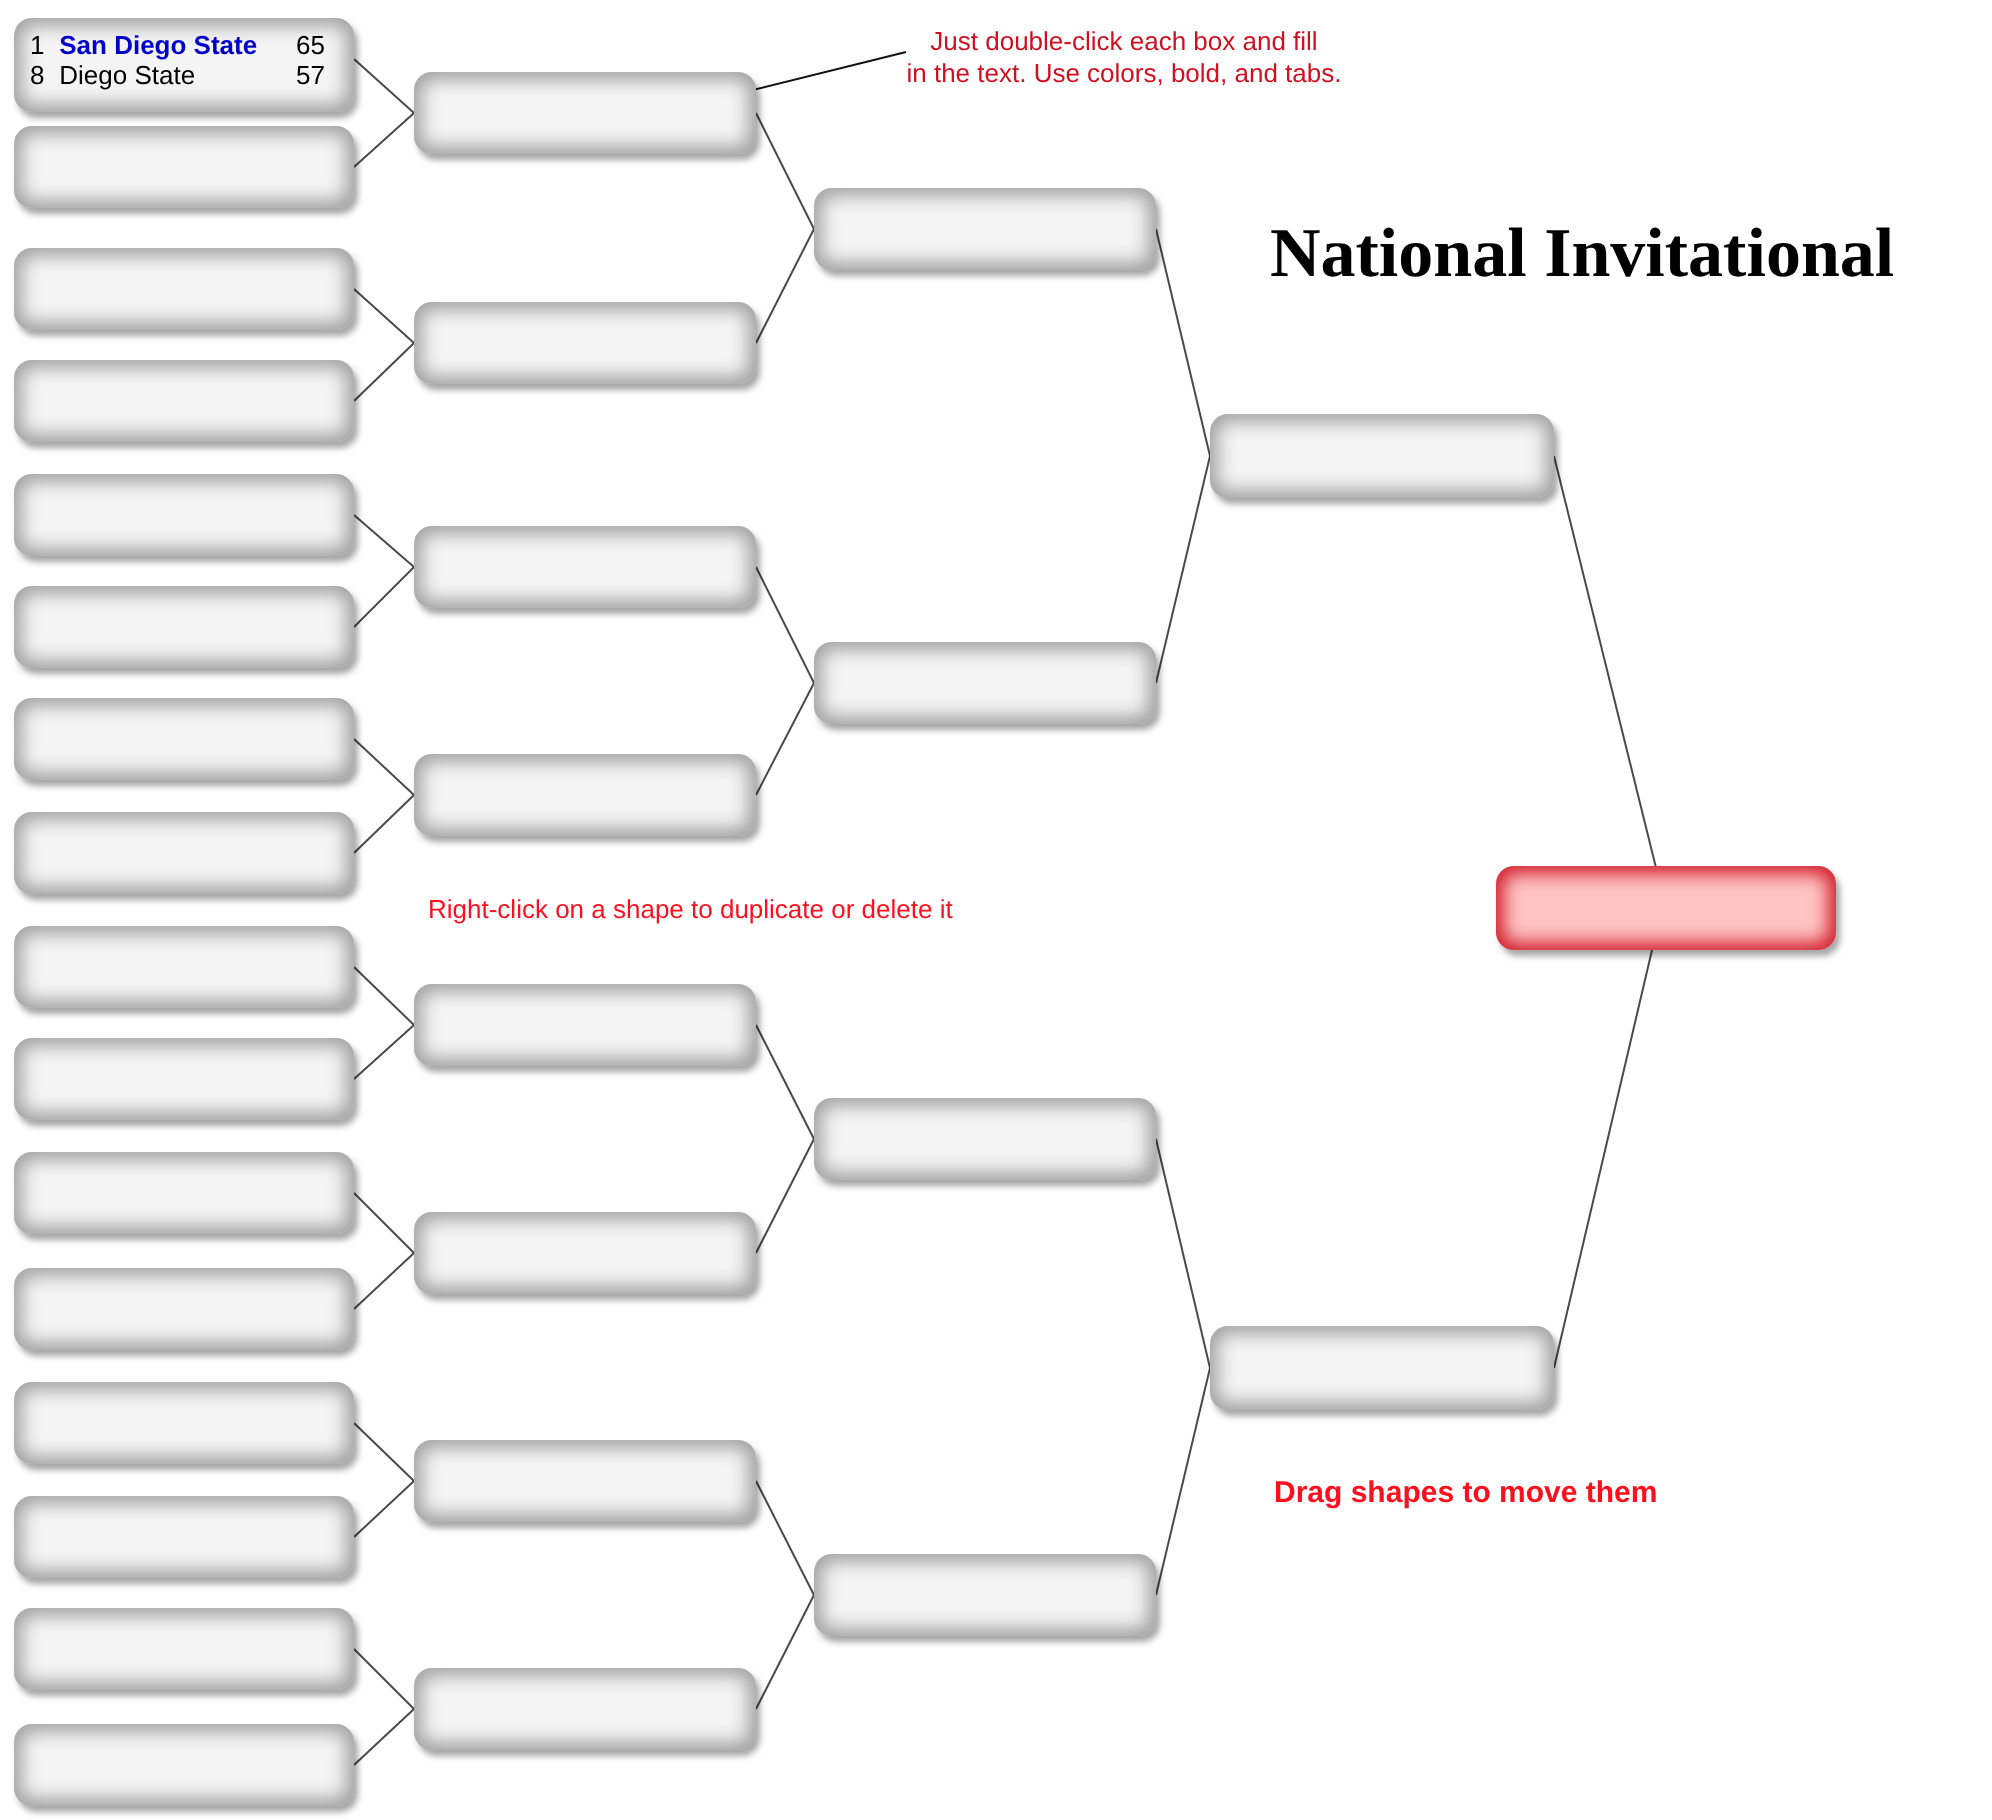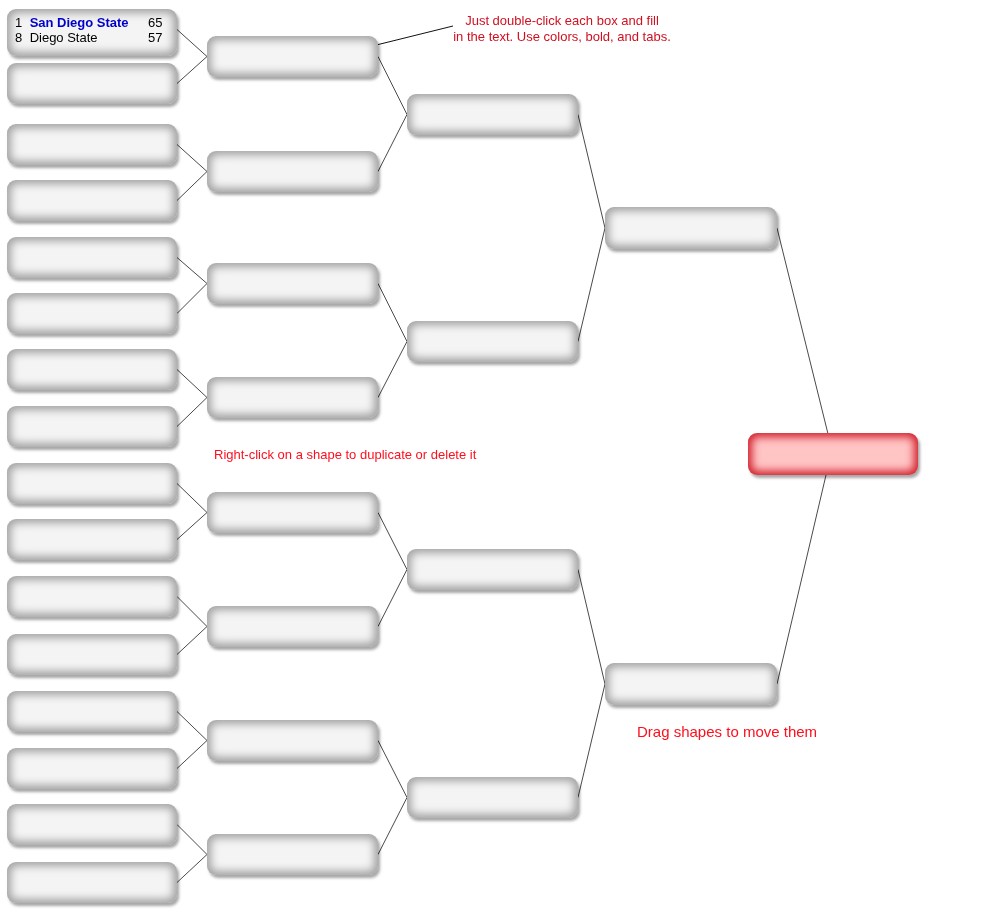--- a/index.html
+++ b/index.html
@@ -23,21 +23,21 @@
   }
   .scorebox{padding-top:6px;font-size:13px;line-height:15px;color:#000;}
   .team-row{position:relative;height:15px;padding-left:8px;white-space:nowrap;}
   .seed{display:inline-block;min-width:11px;}
   .tname{color:#000;}
   .tname.winner{font-weight:bold;color:#0000cc;}
   .score{position:absolute;left:109px;top:0;margin-left:32px;}
   .note{position:absolute;font-size:13px;line-height:16px;}
   .note-top{left:438px;top:13px;width:248px;text-align:center;color:#d01020;}
   .note-mid{left:214px;top:447px;color:#ff0f1e;}
-  .note-bottom{left:637px;top:724px;color:#ff0f1e;font-size:15px;}
+  .note-bottom{left:637px;top:739px;color:#ff0f1e;font-size:15px;font-weight:bold;}
   .title{
     position:absolute;left:635px;top:107px;
     font-family:"Liberation Serif",serif;font-weight:bold;font-size:35px;color:#000;
     white-space:nowrap;letter-spacing:0px;
   }
 </style>
 </head>
 <body>
 
 <div id="canvas">
@@ -129,20 +129,21 @@
   <div class="node r3" style="top:94px"></div>
   <div class="node r3" style="top:321px"></div>
   <div class="node r3" style="top:549px"></div>
   <div class="node r3" style="top:777px"></div>
 
   <div class="node r4" style="top:207px"></div>
   <div class="node r4" style="top:663px"></div>
 
   <div class="node final"></div>
 
+  <div class="title">National Invitational</div>
 
   <div class="note note-top">
     <div>Just double-click each box and fill</div>
     <div>in the text. Use colors, bold, and tabs.</div>
   </div>
   <div class="note note-mid">Right-click on a shape to duplicate or delete it</div>
   <div class="note note-bottom">Drag shapes to move them</div>
 
 </div>
 

